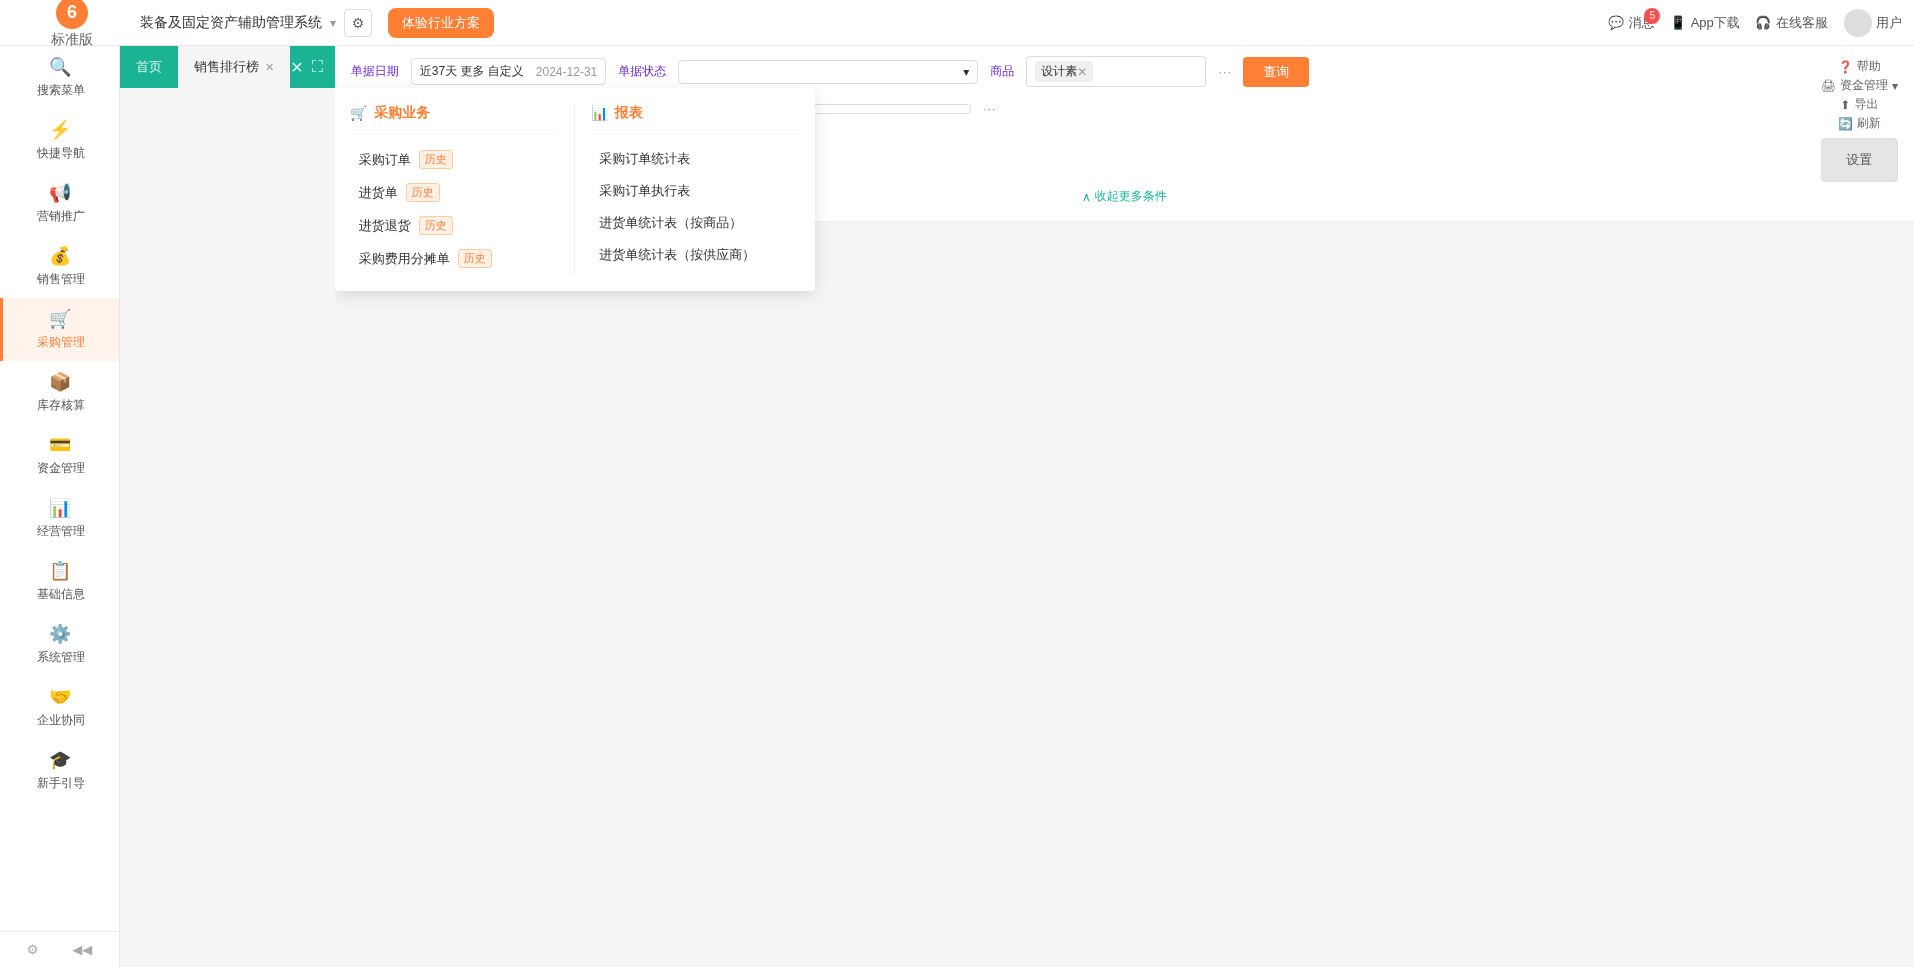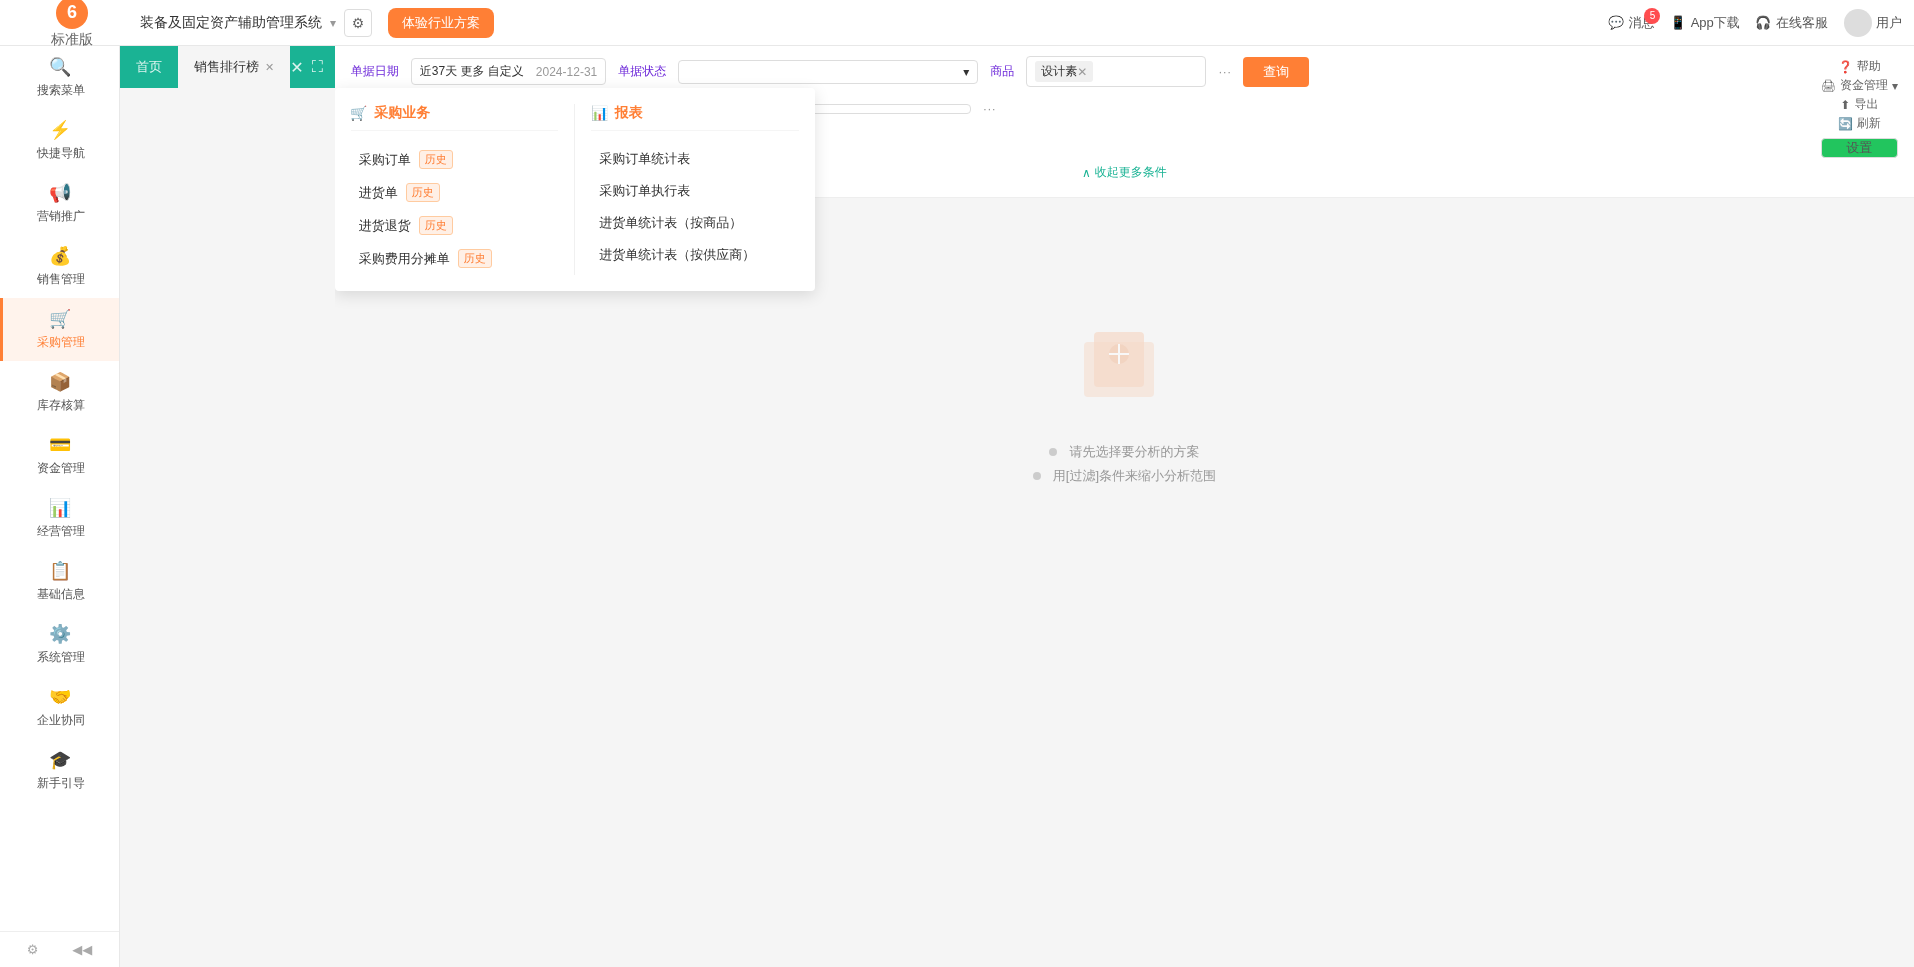--- a/index.html
+++ b/index.html
@@ -44,21 +44,21 @@
 
     
     .filter-area { background: #fff; padding: 10px 16px; border-bottom: 1px solid #eee; }
     .filter-row { display: flex; align-items: center; gap: 12px; margin-bottom: 8px; flex-wrap: wrap; }
     .filter-label { color: #6d28d9; font-size: 12px; white-space: nowrap; }
     .filter-input { border: 1px solid #ddd; border-radius: 4px; padding: 4px 8px; font-size: 12px; color: #333; background: #fff; display: flex; align-items: center; gap: 4px; cursor: pointer; min-width: 120px; }
     .filter-tag { background: #f0f0f0; border-radius: 3px; padding: 2px 6px; font-size: 12px; display: flex; align-items: center; }
     .filter-tag .x { cursor: pointer; color: #999; }
     .filter-dots { color: #999; cursor: pointer; }
     .query-btn { background: #ff7f35; color: #fff; border: none; padding: 6px 20px; border-radius: 4px; cursor: pointer; font-size: 13px; }
-    .set-btn { border: 1px solid #ddd; background: #22c55e; color: #555; padding: 0 14px; border-radius: 4px; cursor: pointer; font-size: 13px; display: block; width: 100%; margin-top: 4px; text-align: center; }
+    .set-btn { border: 1px solid #ddd; background: #e5e5e5; color: #555; padding: 12px 14px; border-radius: 4px; cursor: pointer; font-size: 13px; display: block; width: 100%; margin-top: 4px; text-align: center; }
 
     
     .empty-state { display: flex; flex-direction: column; align-items: center; justify-content: center; height: 400px; color: #999; font-size: 13px; }
     .empty-dot { width: 8px; height: 8px; border-radius: 50%; background: #ccc; display: inline-block; margin-right: 6px; }
 
     
     .dropdown-menu { position: absolute; top: 42px; left: 0; background: #fff; box-shadow: 0 4px 16px rgba(0,0,0,0.12); border-radius: 4px; z-index: 100; display: flex; min-width: 480px; padding: 16px 0 16px 0; }
     .menu-column { flex: 1; padding: 0 16px; }
     .menu-column + .menu-column { border-left: 1px solid #f0f0f0; }
     .menu-title { display: flex; align-items: center; gap: 6px; font-size: 14px; font-weight: bold; color: #ff7f35; margin-bottom: 12px; padding-bottom: 8px; border-bottom: 1px solid #f5f5f5; }
@@ -249,39 +249,20 @@
         </div>
 
         <div class="collapse-row">
           <button class="collapse-btn">
             <span>∧</span>
             <span>收起更多条件</span>
           </button>
         </div>
       </div>
 
-      <div class="empty-state">
-        <div style="font-size:80px;opacity:0.35;margin-bottom:12px;">
-          <svg width="120" height="100" viewBox="0 0 120 100">
-            <rect x="20" y="30" width="70" height="55" rx="4" fill="#f5a673" opacity="0.5"></rect>
-            <rect x="30" y="20" width="50" height="55" rx="4" fill="#f5a673" opacity="0.7"></rect>
-            <circle cx="55" cy="42" r="10" fill="#e8834a" opacity="0.6"></circle>
-            <line x1="45" y1="42" x2="65" y2="42" stroke="#fff" stroke-width="2"></line>
-            <line x1="55" y1="32" x2="55" y2="52" stroke="#fff" stroke-width="2"></line>
-          </svg>
-        </div>
-        <div style="display:flex;align-items:center;gap:6px;color:#999;font-size:13px;margin-bottom:6px;">
-          <span class="empty-dot"></span>
-          <span>请先选择要分析的方案</span>
-        </div>
-        <div style="display:flex;align-items:center;gap:6px;color:#999;font-size:13px;">
-          <span class="empty-dot"></span>
-          <span>用[过滤]条件来缩小分析范围</span>
-        </div>
-      </div>
 
       <div class="dropdown-menu">
 
         <div class="menu-column">
           <div class="menu-title">
             <span>🛒</span>
             <span>采购业务</span>
           </div>
           <div class="menu-item">
             <span>采购订单</span>

